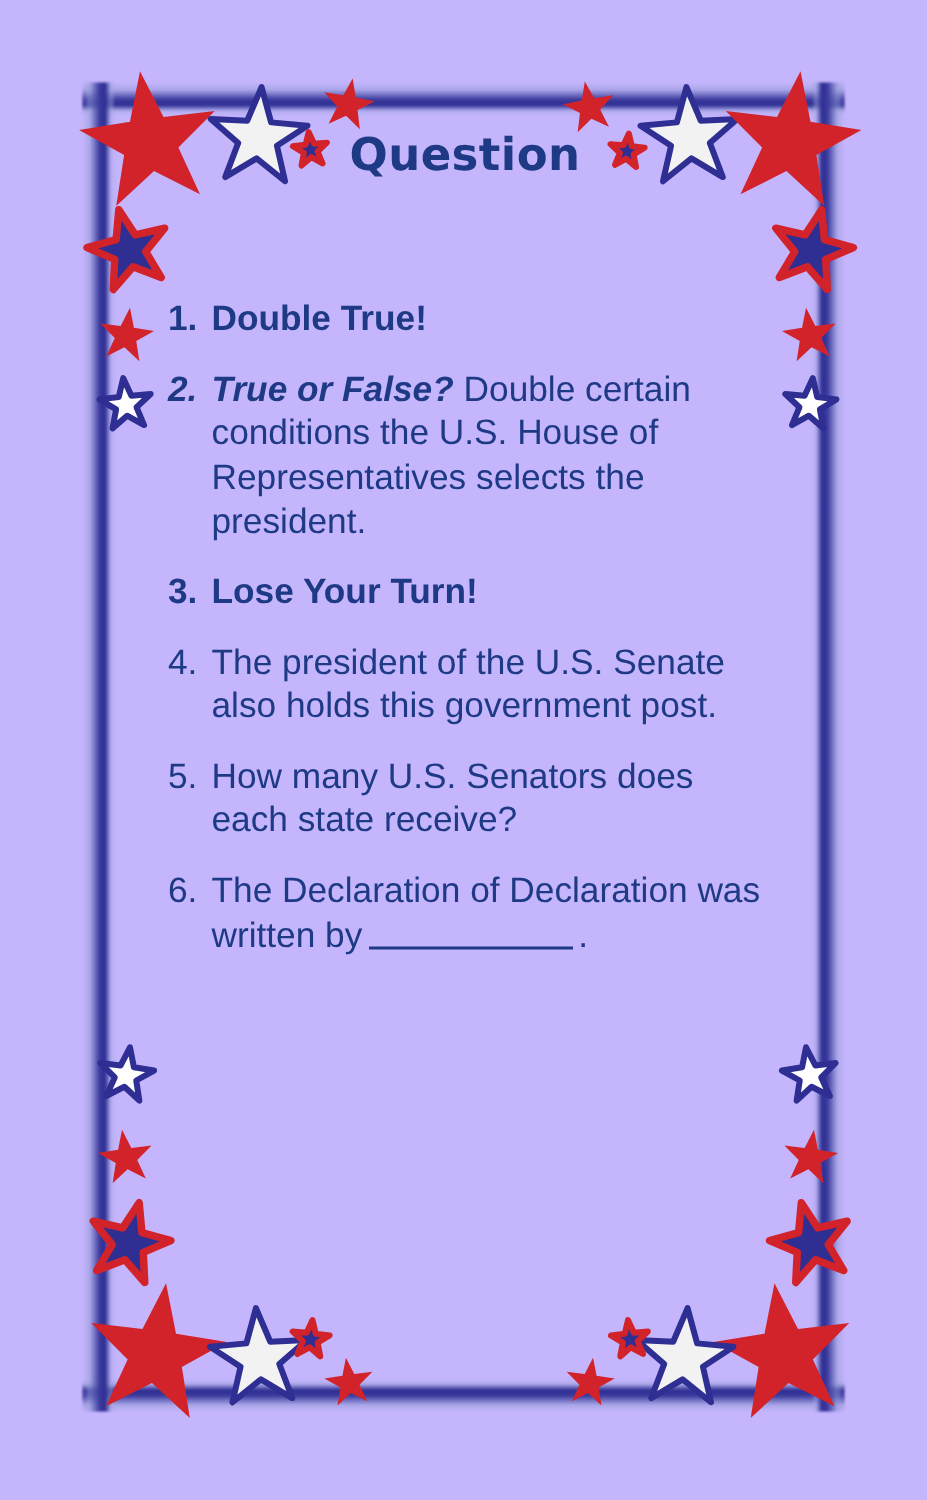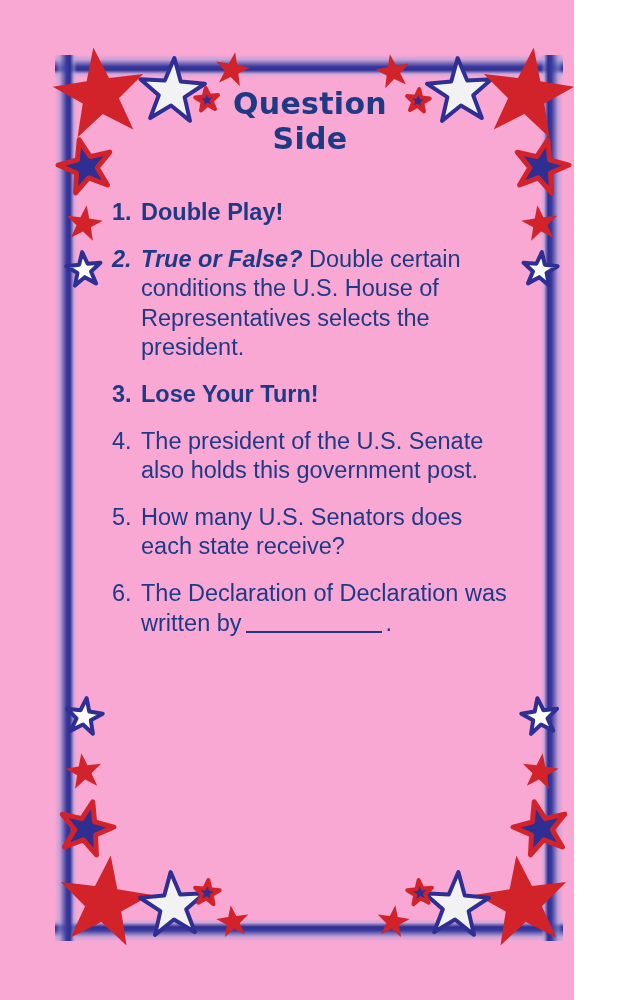--- a/index.html
+++ b/index.html
@@ -9,23 +9,23 @@
   }
   body {
     width: 618px;
     height: 1000px;
     overflow: hidden;
     font-family: "Liberation Sans", sans-serif;
   }
 
   #card {
     position: relative;
-    width: 574px;
+    width: 618px;
     height: 1000px;
-    background: #f9a8d4;
+    background: #c4b5fd;
   }
 
   
   .frame {
     position: absolute;
     left: 55px;
     top: 55px;
     width: 508px;
     height: 886px;
     z-index: 1;
@@ -197,27 +197,26 @@
         <polygon points="420.00,880.00 423.06,888.79 432.36,888.98 424.95,894.61 427.64,903.52 420.00,898.20 412.36,903.52 415.05,894.61 407.64,888.98 416.94,888.79" fill="#2e2e93" stroke="#d2232a" stroke-width="4" stroke-linejoin="round" transform="rotate(-6 420 893)"></polygon>
         <polygon points="233.00,905.00 237.00,916.50 249.17,916.75 239.47,924.10 242.99,935.75 233.00,928.80 223.01,935.75 226.53,924.10 216.83,916.75 229.00,916.50" fill="#d2232a" transform="rotate(-8 233 922)"></polygon>
         <polygon points="393.00,905.00 397.00,916.50 409.17,916.75 399.47,924.10 402.99,935.75 393.00,928.80 383.01,935.75 386.53,924.10 376.83,916.75 389.00,916.50" fill="#d2232a" transform="rotate(8 393 922)"></polygon>
       </svg>
   </div>
 
   <div class="content">
 
     <div class="title">
       <div>Question</div>
-      <div>Side</div>
     </div>
 
     <div class="qlist" id="qlist">
         <div class="q bold">
           <span class="q-num">1.</span>
-          <span class="q-text"><span>Double Play!</span></span>
+          <span class="q-text"><span>Double True!</span></span>
         </div>
         <div class="q italic-num">
           <span class="q-num">2.</span>
           <span class="q-text"><span class="q-em">True or False?</span><span> Double certain conditions the U.S. House of Representatives selects the president.</span></span>
         </div>
         <div class="q bold">
           <span class="q-num">3.</span>
           <span class="q-text"><span>Lose Your Turn!</span></span>
         </div>
         <div class="q">

